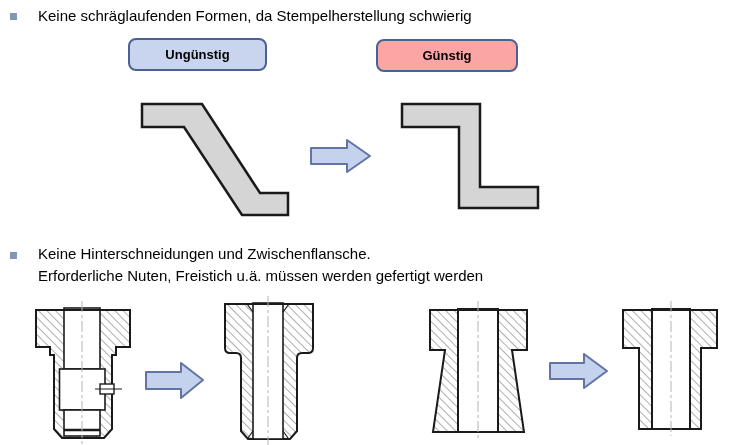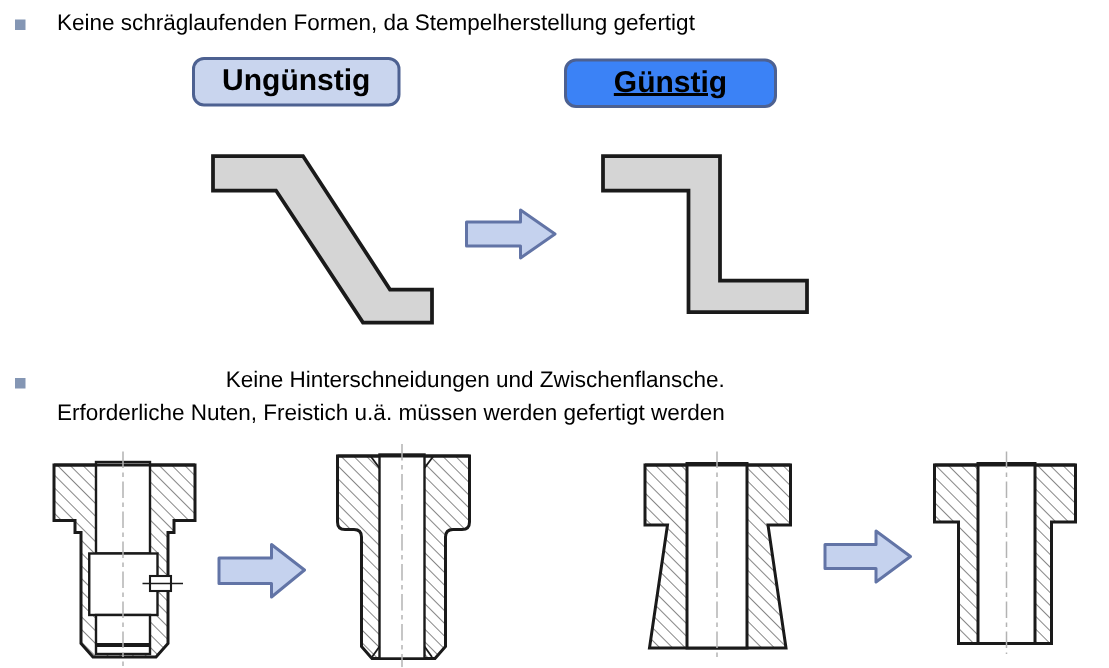--- a/index.html
+++ b/index.html
@@ -5,37 +5,37 @@
   html,body { margin:0; padding:0; background:#ffffff; }
   .slide {
     position:relative; width:739px; height:445px; background:#ffffff;
     font-family:"Liberation Sans", sans-serif; overflow:hidden; color:#000;
   }
   .bullet-square { position:absolute; width:7px; height:7px; }
   .bullet-text { position:absolute; font-size:15px; line-height:22px; color:#000; white-space:nowrap; }
   .label-box {
     position:absolute; border-radius:8px; border:2.5px solid;
     display:flex; align-items:center; justify-content:center;
-    font-weight:bold; font-size:20px; color:#000;
+    font-weight:bold; font-size:13px; color:#000;
   }
   svg.graphics { position:absolute; left:0; top:0; }
 </style>
 </head>
 <body>
 
 <div class="slide">
 
   <div class="bullet-square" style="left:10px; top:13px; background:#8496b4;"></div>
-  <div class="bullet-text" style="left:38px; top:5px;">Keine schräglaufenden Formen, da Stempelherstellung gefertigt</div>
+  <div class="bullet-text" style="left:38px; top:5px;">Keine schräglaufenden Formen, da Stempelherstellung schwierig</div>
 
   <div class="label-box" style="left:128px; top:38px; width:135px; height:29px; background:#c9d5ee; border-color:#4d6191;">Ungünstig</div>
-  <div class="label-box" style="left:376px; top:39px; width:138px; height:29px; background:#3b82f6; border-color:#4d6191;text-decoration:underline;">Günstig</div>
+  <div class="label-box" style="left:376px; top:39px; width:138px; height:29px; background:#fca5a5; border-color:#4d6191;">Günstig</div>
 
   <div class="bullet-square" style="left:10px; top:252px; background:#8496b4;"></div>
-  <div class="bullet-text" style="left:38px; top:243px;text-align:right;">
+  <div class="bullet-text" style="left:38px; top:243px;">
     <span style="display:block">Keine Hinterschneidungen und Zwischenflansche.</span>
     <span style="display:block">Erforderliche Nuten, Freistich u.ä. müssen werden gefertigt werden</span>
   </div>
 
   <svg class="graphics" width="739" height="445" viewBox="0 0 739 445">
     <defs>
       <pattern id="hatch" width="6" height="6" patternUnits="userSpaceOnUse" patternTransform="rotate(45)">
         <line x1="0" y1="0" x2="6" y2="0" stroke="#5f5f5f" stroke-width="1"></line>
       </pattern>
     </defs>

